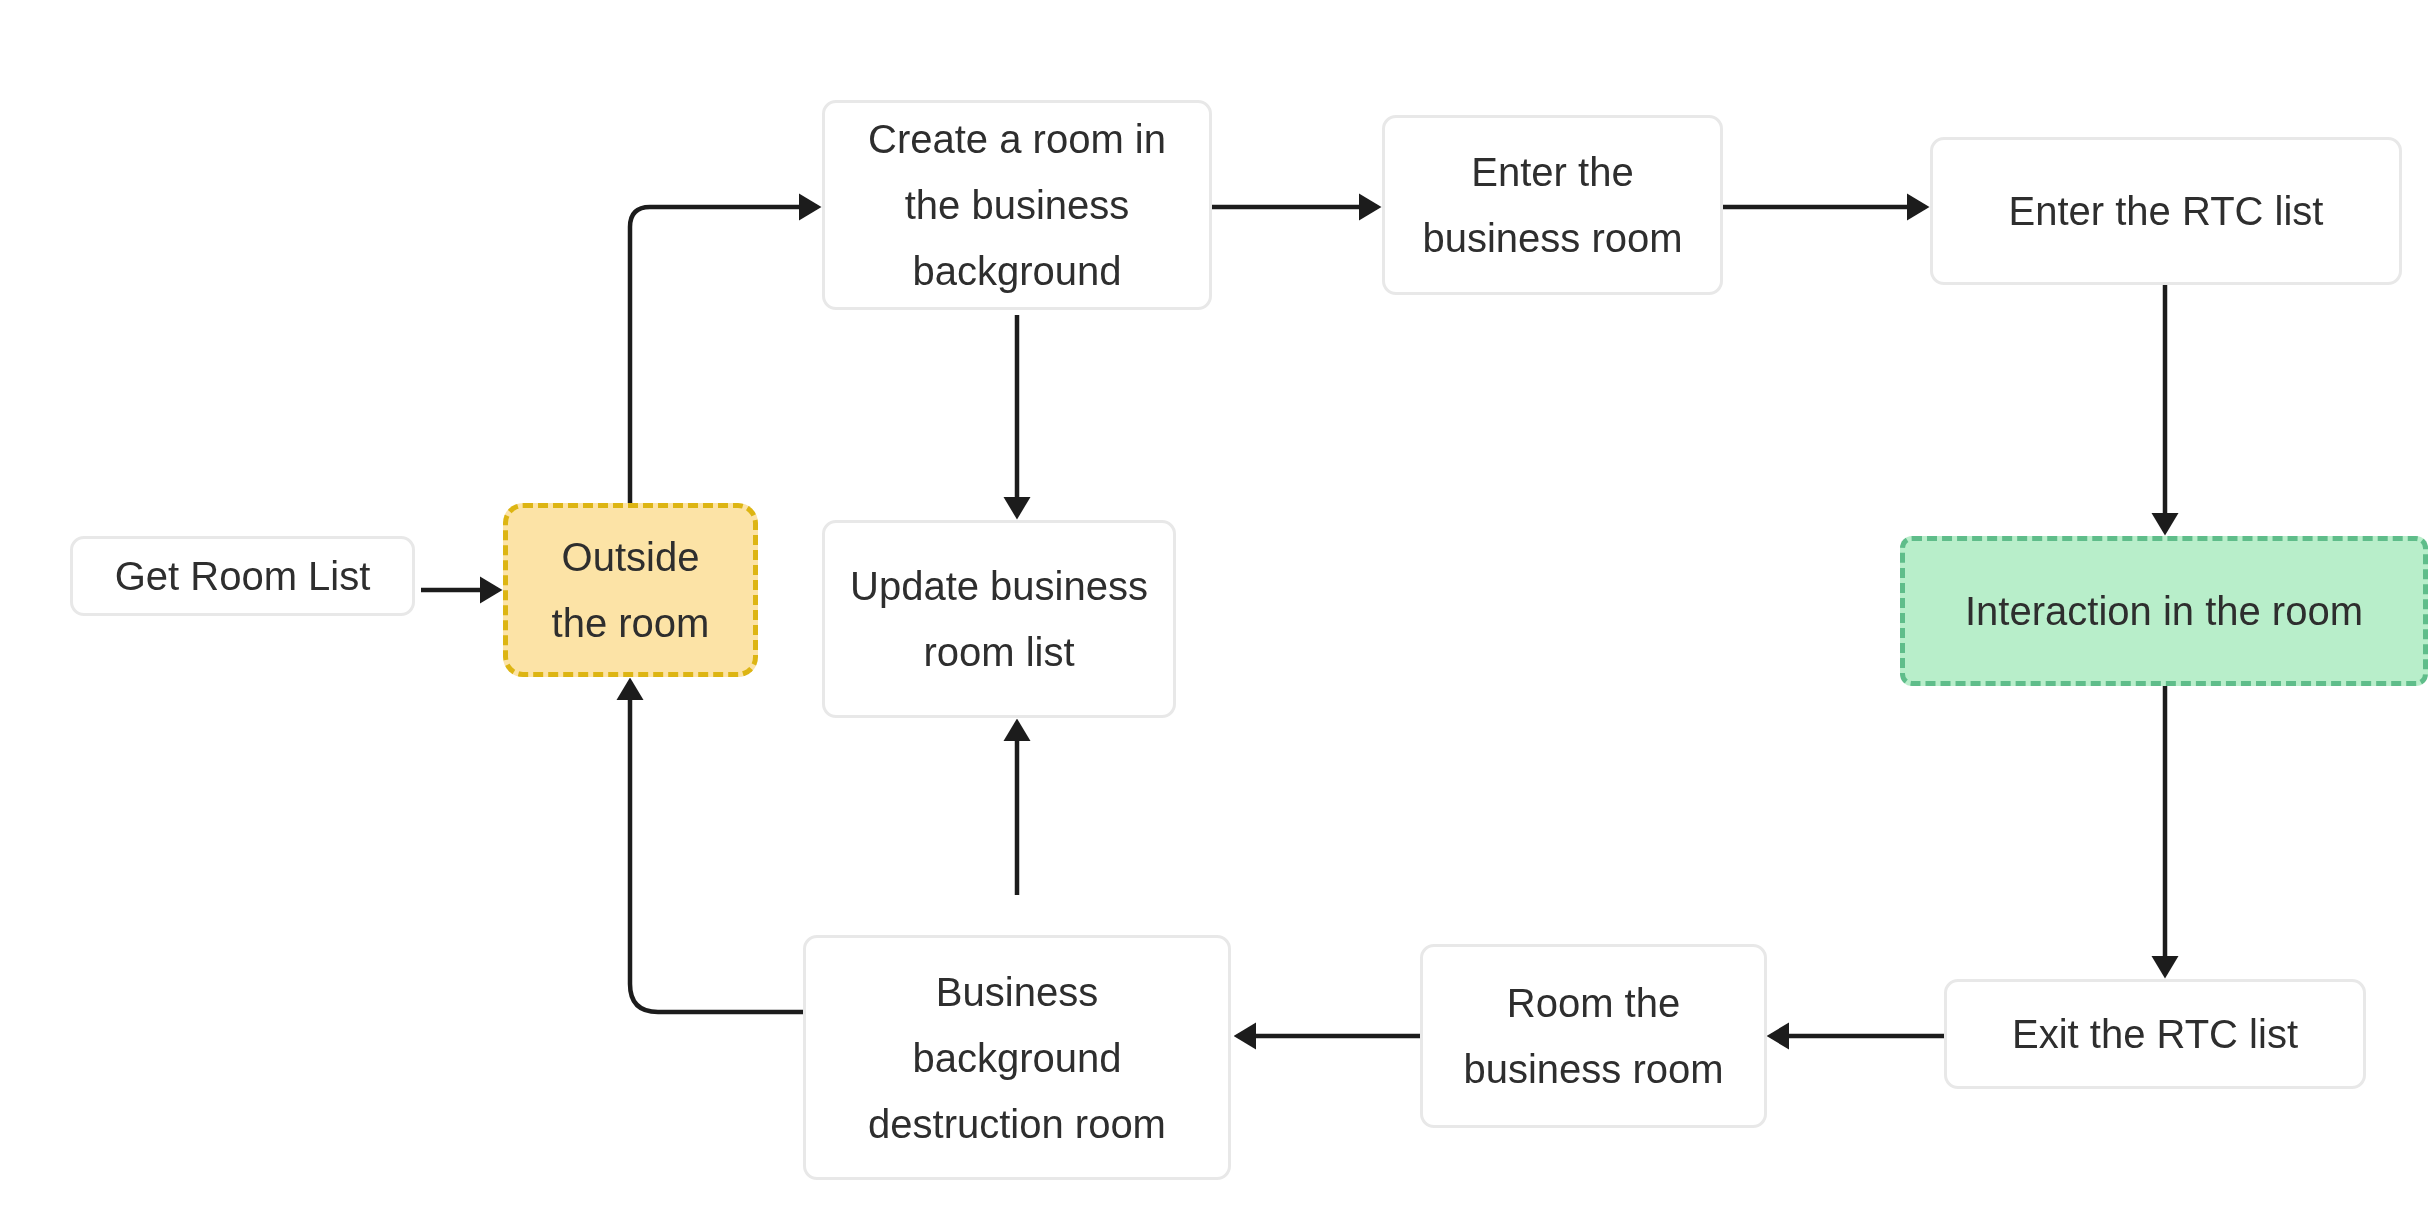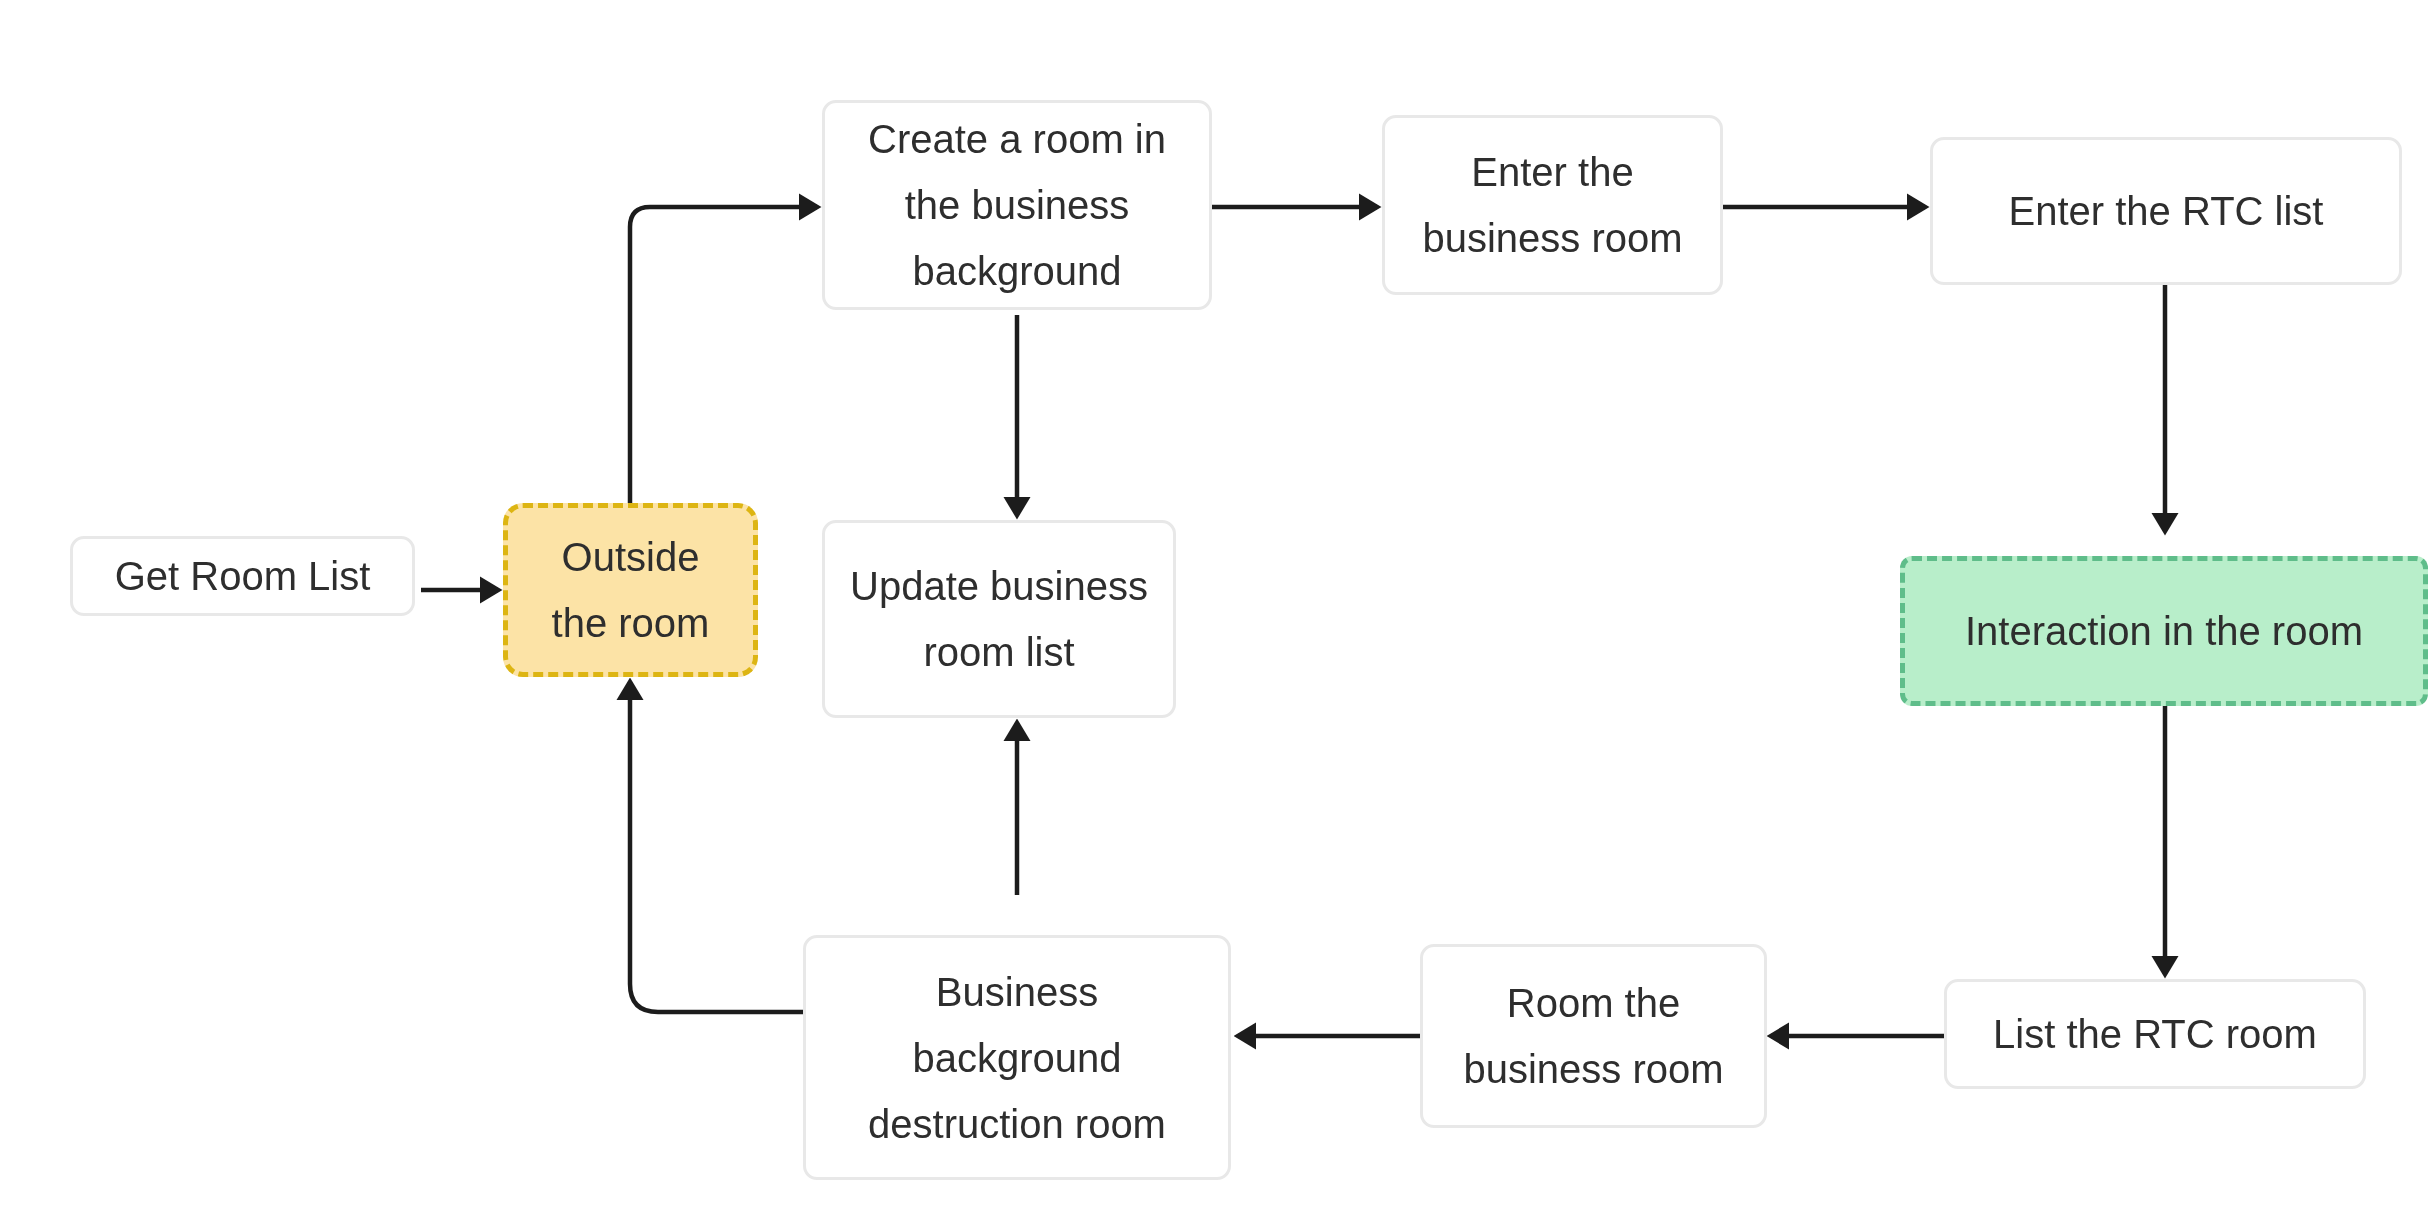--- a/index.html
+++ b/index.html
@@ -39,21 +39,20 @@
   }
   .node.highlight-yellow{
     background:var(--highlight-yellow-bg);
     border:5px dashed var(--highlight-yellow-border);
     border-radius:20px;
   }
   .node.highlight-green{
     background:var(--highlight-green-bg);
     border:5px dashed var(--highlight-green-border);
     border-radius:12px;
-    margin-top:20px;
   }
 </style>
 </head>
 <body>
 
 <div class="canvas">
 
   <svg class="edges" viewBox="0 0 2436 1214" xmlns="http://www.w3.org/2000/svg">
     <defs>
       <marker id="arrow" viewBox="0 0 10 12" refX="8" refY="6" markerWidth="5" markerHeight="6.5" orient="auto">
@@ -111,16 +110,16 @@
 background
 destruction room</span>
   </div>
 
   <div class="node" style="left:1420px;top:944px;width:347px;height:184px">
     <span>Room the
 business room</span>
   </div>
 
   <div class="node" style="left:1944px;top:979px;width:422px;height:110px">
-    <span>List the RTC room</span>
+    <span>Exit the RTC list</span>
   </div>
 
 </div>
 
 </body></html>

